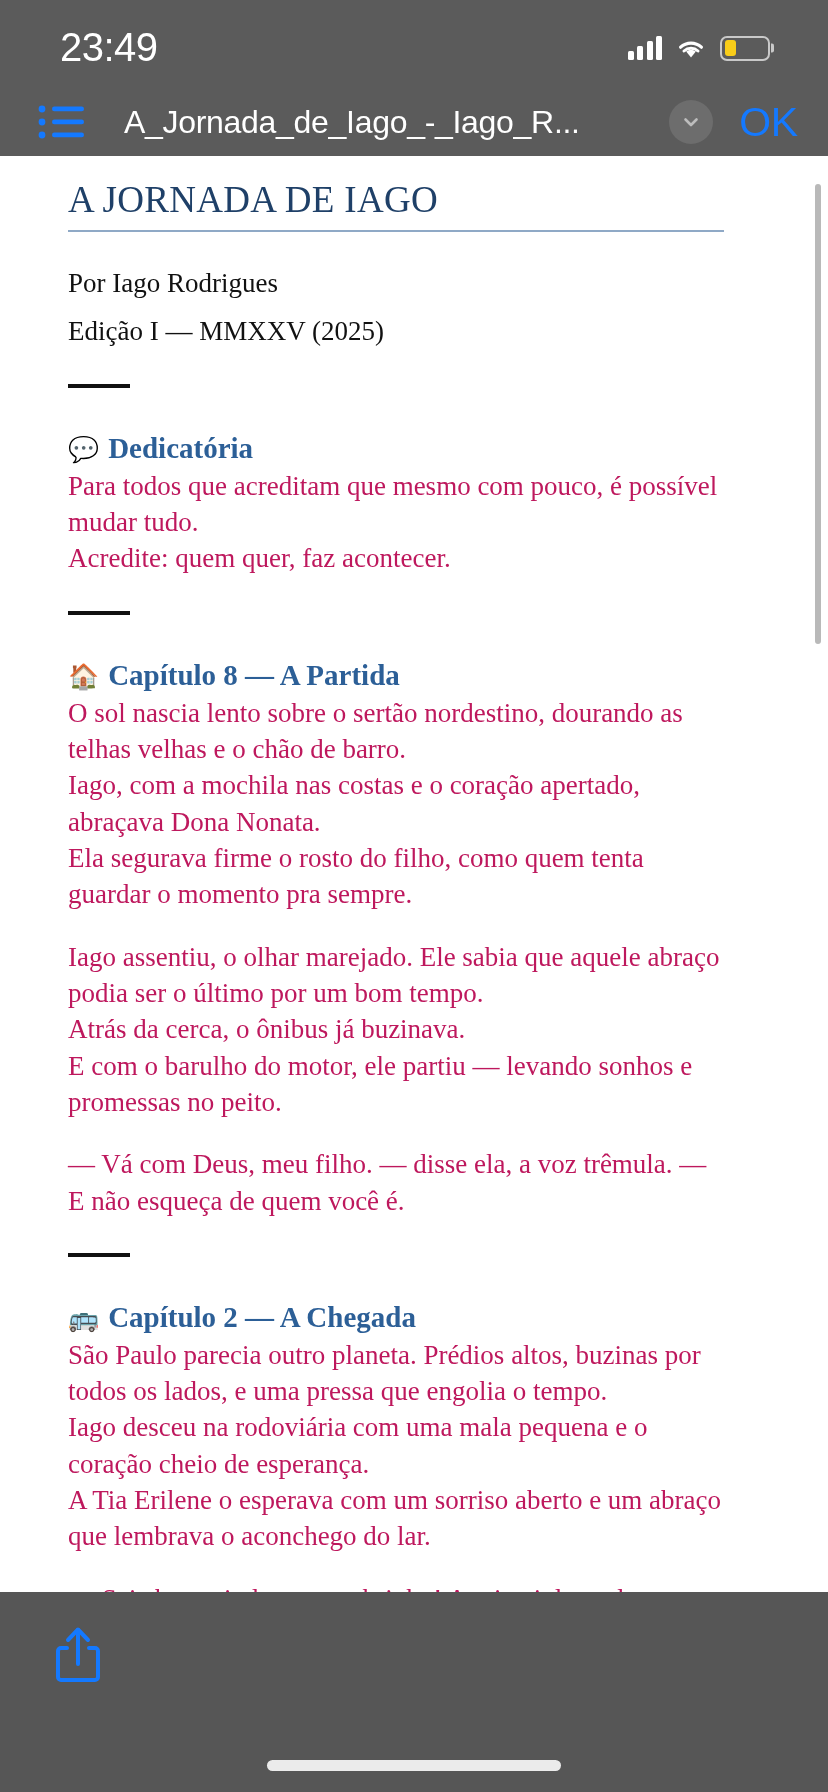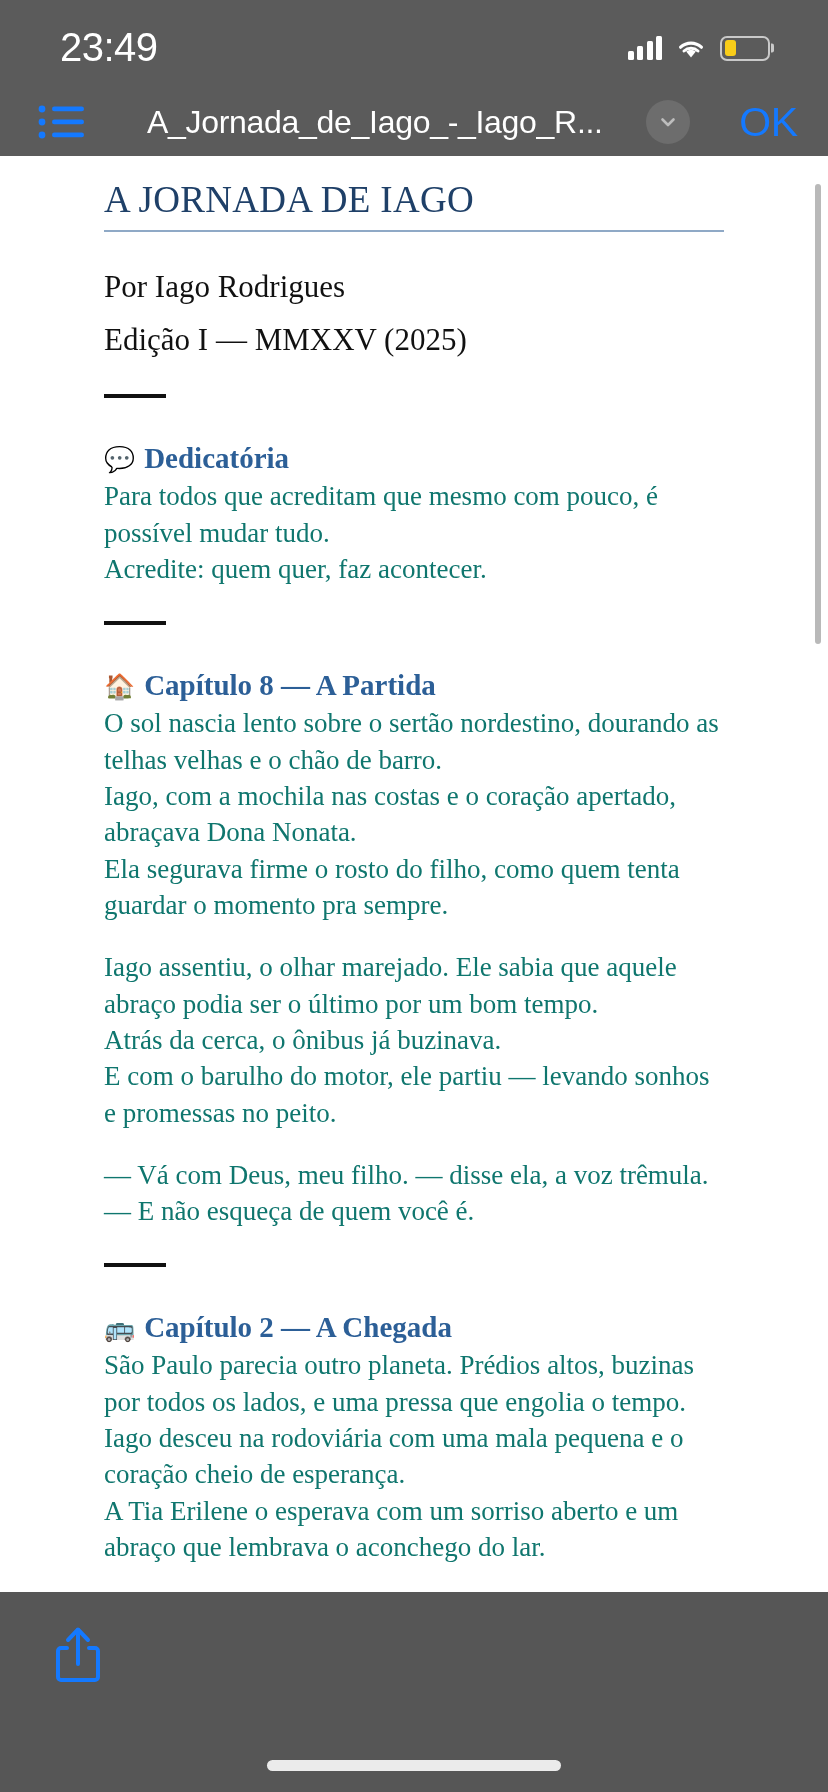--- a/index.html
+++ b/index.html
@@ -62,21 +62,20 @@
     height: 100%; background: #f9cd19; border-radius: 3px;
   }
 
   
   .navbar {
     position: absolute; top: 88px; left: 0;
     width: 828px; height: 68px;
     background: #5b5b5b;
     display: flex; align-items: center;
     padding: 0 30px 0 38px;
-    gap: 23px;
   }
   .list-icon { width: 48px; height: 36px; flex: 0 0 auto; }
   .nav-title {
     flex: 1 1 auto;
     color: #ffffff;
     font-family: "Liberation Sans", sans-serif;
     font-size: 32px;
     font-weight: 400;
     letter-spacing: -0.3px;
     white-space: nowrap;
@@ -103,33 +102,33 @@
   }
 
   
   .doc {
     position: absolute;
     top: 156px; left: 0;
     width: 828px; height: 1436px;
     background: #ffffff;
     overflow: hidden;
   }
-  .doc-inner { padding: 22px 104px 0 104px; }
+  .doc-inner { padding: 22px 104px 0 68px; }
 
   .doc-title {
     color: #1f4068;
     font-size: 37px;
     font-weight: 400;
     letter-spacing: 0.3px;
     padding-bottom: 9px;
     border-bottom: 2px solid #8fa9c6;
     margin-bottom: 34px;
   }
   .meta {
-    font-size: 31px;
+    font-size: 27px;
     color: #111111;
     line-height: 1.33;
     margin-bottom: 12px;
   }
   .hr-short {
     width: 62px; height: 0;
     border-top: 4px solid #111111;
     margin: 34px 0 44px 0;
   }
   .sec-head {
@@ -139,21 +138,21 @@
     margin-bottom: 3px;
     display: flex; align-items: baseline; gap: 9px;
   }
   .sec-head .emoji {
     font-family: "DejaVu Sans", sans-serif;
     font-size: 25px;
     line-height: 1;
   }
   .para {
     font-size: 27px;
-    color: #0f766e;
+    color: #be185d;
     line-height: 1.345;
     margin-bottom: 0;
   }
   .para + .para { margin-top: 26px; }
 
   .scrollbar {
     position: absolute;
     right: 7px; top: 28px;
     width: 6px; height: 460px;
     background: #b9b9b9;

